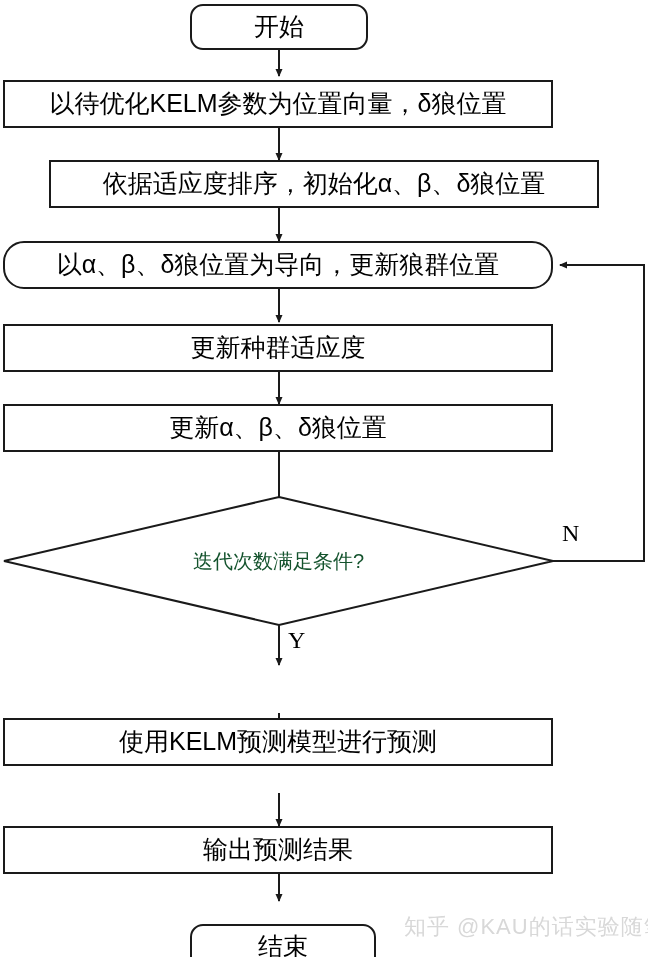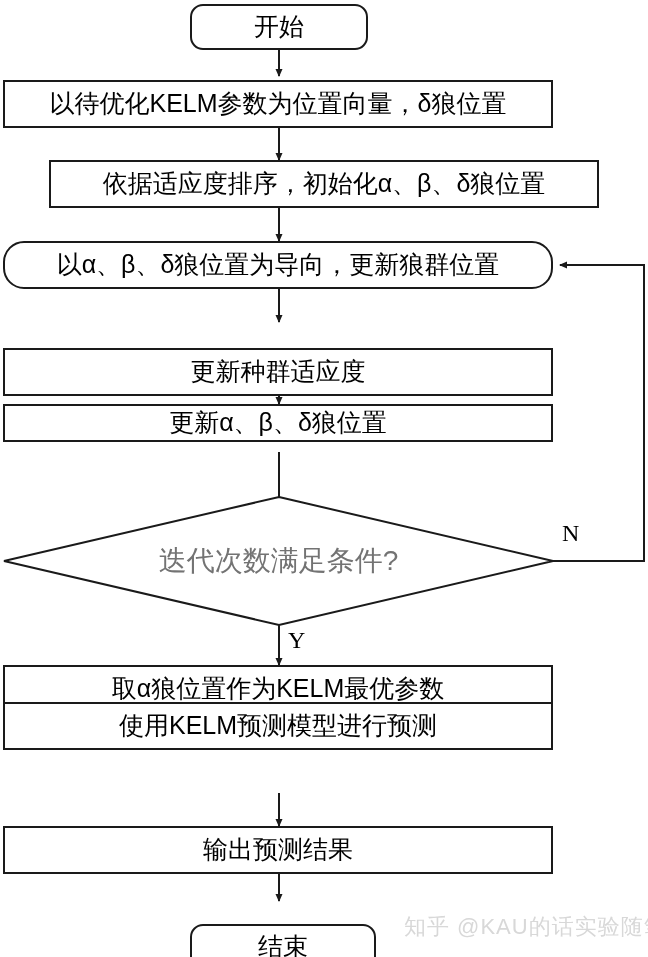--- a/index.html
+++ b/index.html
@@ -41,22 +41,22 @@
   }
   .decision-label {
     position: absolute;
     left: 0;
     top: 0;
     width: 100%;
     height: 100%;
     display: flex;
     align-items: center;
     justify-content: center;
-    font-size: 28px;
-    color: #737373;
+    font-size: 20px;
+    color: #14532d;
     white-space: nowrap;
   }
   .edge-label {
     position: absolute;
     font-size: 24px;
     font-family: "Liberation Serif", "DejaVu Serif", serif;
     color: #000000;
   }
   svg.wires {
     position: absolute;
@@ -121,45 +121,42 @@
   </div>
 
   <div class="node process" style="left:3px; top:160px; width:550px; height:48px;margin-left:46px;">
     <span>依据适应度排序，初始化α、β、δ狼位置</span>
   </div>
 
   <div class="node process" style="left:3px; top:241px; width:550px; height:48px;border-radius:21px;">
     <span>以α、β、δ狼位置为导向，更新狼群位置</span>
   </div>
 
-  <div class="node process" style="left:3px; top:324px; width:550px; height:48px;margin-top:24px;">
+  <div class="node process" style="left:3px; top:324px; width:550px; height:48px;">
     <span>更新种群适应度</span>
   </div>
 
-  <div class="node process" style="left:3px; top:404px; width:550px; height:38px;">
+  <div class="node process" style="left:3px; top:404px; width:550px; height:48px;">
     <span>更新α、β、δ狼位置</span>
   </div>
 
   <div class="decision-wrap" style="left:4px; top:497px; width:549px; height:128px;">
     <div class="decision-label">迭代次数满足条件?</div>
   </div>
 
   <div class="edge-label" style="left:562px; top:520px;">
     <span>N</span>
   </div>
 
   <div class="edge-label" style="left:288px; top:627px;">
     <span>Y</span>
   </div>
 
-  <div class="node process" style="left:3px; top:665px; width:550px; height:48px;">
-    <span>取α狼位置作为KELM最优参数</span>
-  </div>
 
-  <div class="node process" style="left:3px; top:702px; width:550px; height:48px;">
+  <div class="node process" style="left:3px; top:718px; width:550px; height:48px;">
     <span>使用KELM预测模型进行预测</span>
   </div>
 
   <div class="node process" style="left:3px; top:826px; width:550px; height:48px;">
     <span>输出预测结果</span>
   </div>
 
   <div class="node terminator" style="left:190px; top:924px; width:186px; height:46px;">
     <span>结束</span>
   </div>

